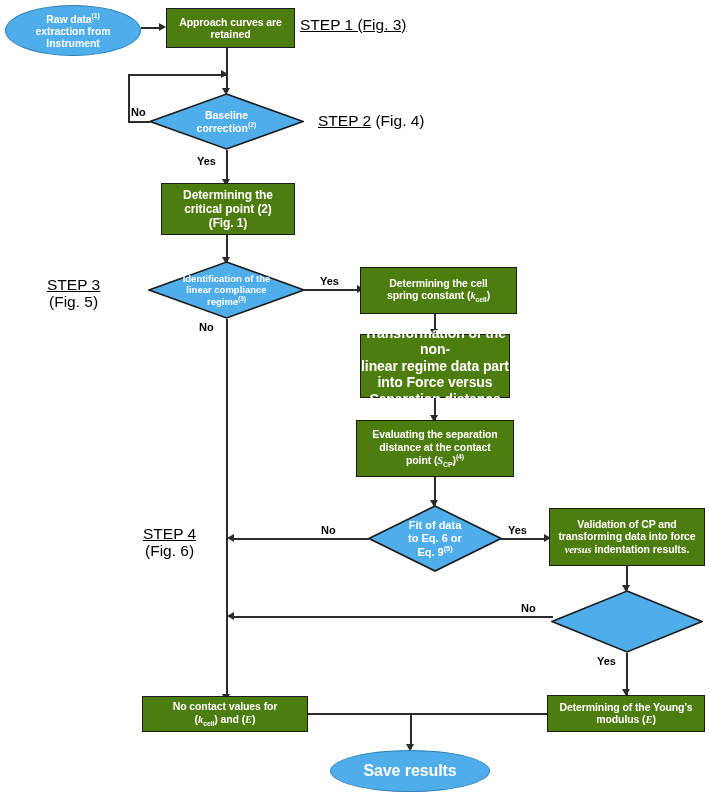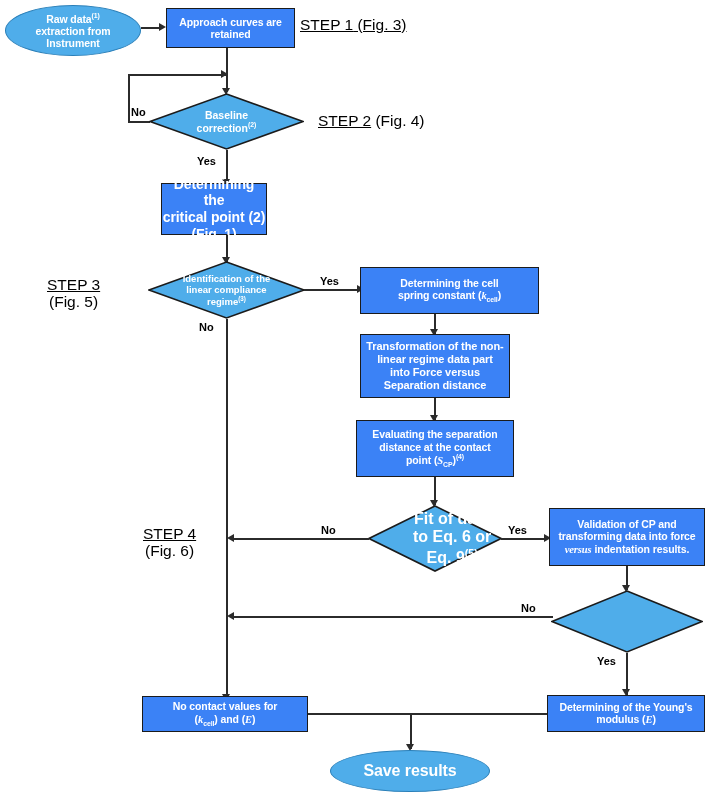--- a/index.html
+++ b/index.html
@@ -22,21 +22,21 @@
     display:flex;
     align-items:center;
     justify-content:center;
     text-align:center;
     color:#ffffff;
     font-weight:bold;
     line-height:1.18;
     letter-spacing:-0.1px;
   }
   .rect{
-    background:#3b82f6;
+    background:#4d7c0f;
     border:1.4px solid #1b1b1b;
   }
   .ellipse{
     background:#4FADEA;
     border:1.2px solid #2a7fb8;
     border-radius:50%;
   }
   .diamond-wrap{
     position:absolute;
   }
@@ -155,21 +155,21 @@
   </div>
 
   <div class="step-label" style="left:318px;top:112px;">
     <span class="u">STEP 2</span><span> (Fig. 4)</span>
   </div>
 
   <div class="edge-label" style="left:197px;top:155px;">Yes</div>
   <div class="line vline" style="left:226px;top:150px;height:33px;"></div>
   <div class="arrow arrow-down" style="left:221.8px;top:179px;"></div>
 
-  <div class="node rect" style="left:161px;top:183px;width:106px;height:52px;font-size:14px;">
+  <div class="node rect" style="left:161px;top:183px;width:134px;height:52px;font-size:12px;">
     <div>
       <span>Determining the</span><br>
       <span>critical point (2)</span><br>
       <span>(Fig. 1)</span>
     </div>
   </div>
 
   <div class="line vline" style="left:226px;top:235px;height:27px;"></div>
   <div class="arrow arrow-down" style="left:221.8px;top:257px;"></div>
 
@@ -192,31 +192,31 @@
   </div>
 
   <div class="edge-label" style="left:320px;top:275px;">Yes</div>
   <div class="line hline" style="left:304px;top:289px;width:55px;"></div>
   <div class="arrow arrow-right" style="left:357px;top:285px;"></div>
 
   <div class="edge-label" style="left:199px;top:321px;">No</div>
   <div class="line vline" style="left:226px;top:319px;height:382px;"></div>
   <div class="arrow arrow-down" style="left:221.8px;top:694px;"></div>
 
-  <div class="node rect" style="left:360px;top:267px;width:179px;height:47px;font-size:10.5px;">
+  <div class="node rect" style="left:360px;top:267px;width:157px;height:47px;font-size:10.5px;">
     <div>
       <span>Determining the cell</span><br>
       <span>spring constant (</span><span class="ital">k</span><span class="sub">cell</span><span>)</span>
     </div>
   </div>
 
   <div class="line vline" style="left:434px;top:314px;height:20px;"></div>
   <div class="arrow arrow-down" style="left:429.8px;top:329px;"></div>
 
-  <div class="node rect" style="left:360px;top:334px;width:150px;height:64px;font-size:11px;">
+  <div class="node rect" style="left:360px;top:334px;width:150px;height:64px;font-size:14px;">
     <div>
       <span>Transformation of the non-</span><br>
       <span>linear regime data part</span><br>
       <span>into Force versus</span><br>
       <span>Separation distance</span>
     </div>
   </div>
 
   <div class="line vline" style="left:434px;top:398px;height:22px;"></div>
   <div class="arrow arrow-down" style="left:429.8px;top:415px;"></div>
@@ -229,21 +229,21 @@
     </div>
   </div>
 
   <div class="line vline" style="left:434px;top:477px;height:28px;"></div>
   <div class="arrow arrow-down" style="left:429.8px;top:500px;"></div>
 
   <div class="diamond-wrap" style="left:368px;top:505px;width:134px;height:67px;">
     <svg class="diamond-shape" viewBox="0 0 134 67" preserveAspectRatio="none">
       <polygon points="67,1 133,33.5 67,66 1,33.5" fill="#4FADEA" stroke="#1b1b1b" stroke-width="1.6"></polygon>
     </svg>
-    <div class="diamond-label" style="font-size:16px;justify-content:flex-end;">
+    <div class="diamond-label" style="font-size:11px;">
       <div>
         <span>Fit of  data</span><br>
         <span>to  Eq. 6 or</span><br>
         <span>Eq. 9</span><span class="sup">(5)</span>
       </div>
     </div>
   </div>
 
   <div class="step-label two" style="left:143px;top:525px;">
     <span class="u">STEP 4</span><br>

